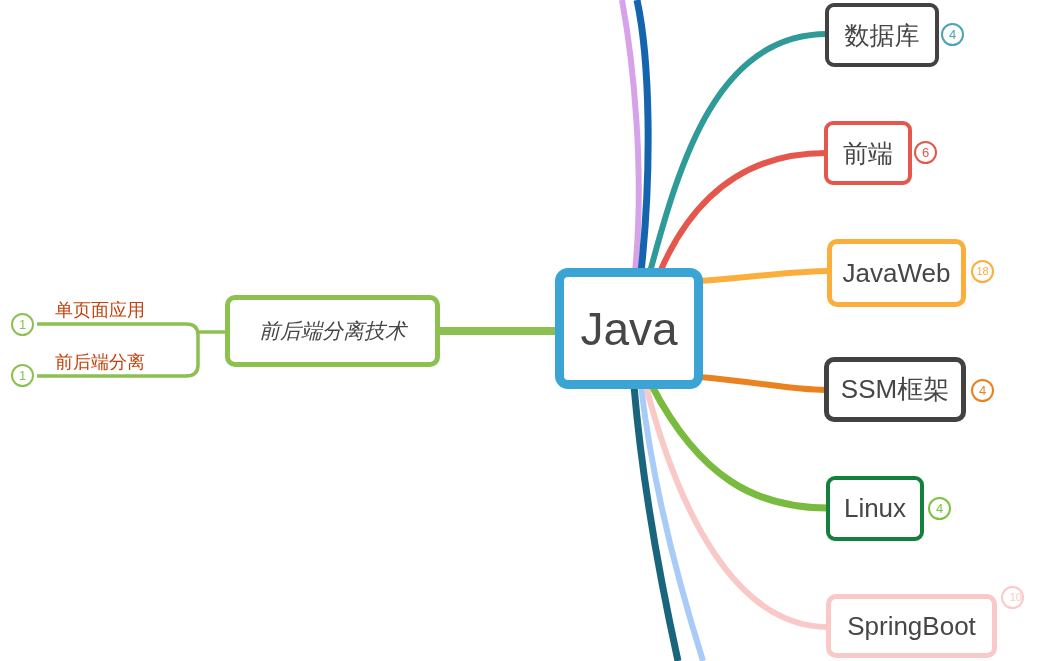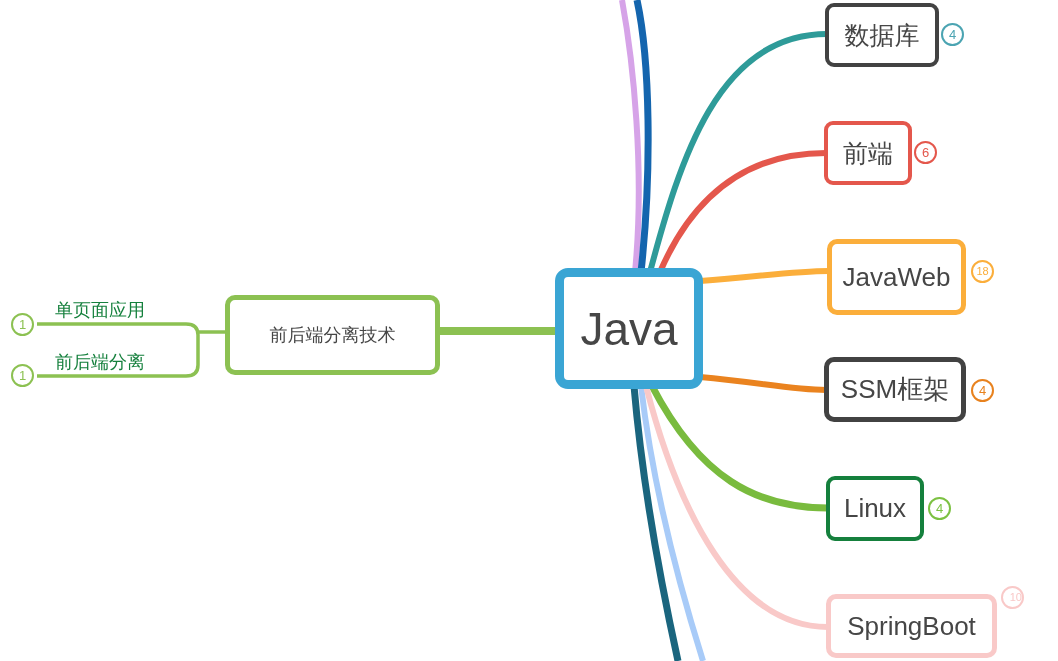--- a/index.html
+++ b/index.html
@@ -21,28 +21,28 @@
   }
   .topic .lbl{white-space:nowrap;}
 
   
   .node-root{left:555px;top:268px;width:148px;height:121px;
     border:9px solid #3AA5D4;border-radius:13px;font-size:46px;}
 
   
   .node-database  {left:825px;top:3px;  width:114px;height:64px;border:4px solid #424242;border-radius:9px;font-size:25px;}
   .node-frontend  {left:824px;top:121px;width:88px; height:64px;border:4px solid #E4574C;border-radius:9px;font-size:25px;}
-  .node-javaweb   {left:827px;top:239px;width:139px;height:76px;border:5px solid #FBAE3B;border-radius:10px;font-size:26px;}
+  .node-javaweb   {left:827px;top:239px;width:139px;height:68px;border:5px solid #FBAE3B;border-radius:10px;font-size:26px;}
   .node-ssm       {left:824px;top:357px;width:142px;height:65px;border:5px solid #424242;border-radius:10px;font-size:26px;}
   .node-linux     {left:826px;top:476px;width:98px; height:65px;border:4px solid #15803d;border-radius:9px;font-size:26px;}
   .node-springboot{left:826px;top:594px;width:171px;height:64px;border:5px solid #F9C9C8;border-radius:10px;font-size:26px;}
 
   
-  .node-left-topic{left:225px;top:295px;width:215px;height:80px;
-    border:5px solid #8CC152;border-radius:10px;font-size:18px;}
+  .node-left-topic{left:225px;top:295px;width:215px;height:72px;
+    border:5px solid #8CC152;border-radius:10px;font-size:21px;font-style:italic;}
 
   
   .badge{
     position:absolute;box-sizing:border-box;
     width:23px;height:23px;border-radius:50%;
     background:#ffffff;border:2px solid currentColor;
     display:flex;align-items:center;justify-content:center;
     font-size:13px;line-height:1;
   }
   .badge.small{font-size:11px;}
@@ -50,21 +50,21 @@
   .badge-frontend  {left:914px;top:141px;color:#E4574C;}
   .badge-javaweb   {left:971px;top:260px;color:#FBAE3B;}
   .badge-ssm       {left:971px;top:379px;color:#E8821E;}
   .badge-linux     {left:928px;top:497px;color:#7CC142;}
   .badge-springboot{left:1001px;top:586px;color:#F9C9C8;justify-content:flex-end;}
   .badge-sub1{left:11px;top:313px;color:#8CC152;}
   .badge-sub2{left:11px;top:364px;color:#8CC152;}
 
   
   .subtopic-label{
-    position:absolute;font-size:18px;color:#15803d;white-space:nowrap;
+    position:absolute;font-size:18px;color:#c2410c;white-space:nowrap;
   }
   .subtopic-spa{left:55px;top:298px;}
   .subtopic-fbs{left:55px;top:350px;}
 </style>
 </head>
 <body>
 
 <div id="canvas">
 
   <svg class="wires" viewBox="0 0 1058 661">

